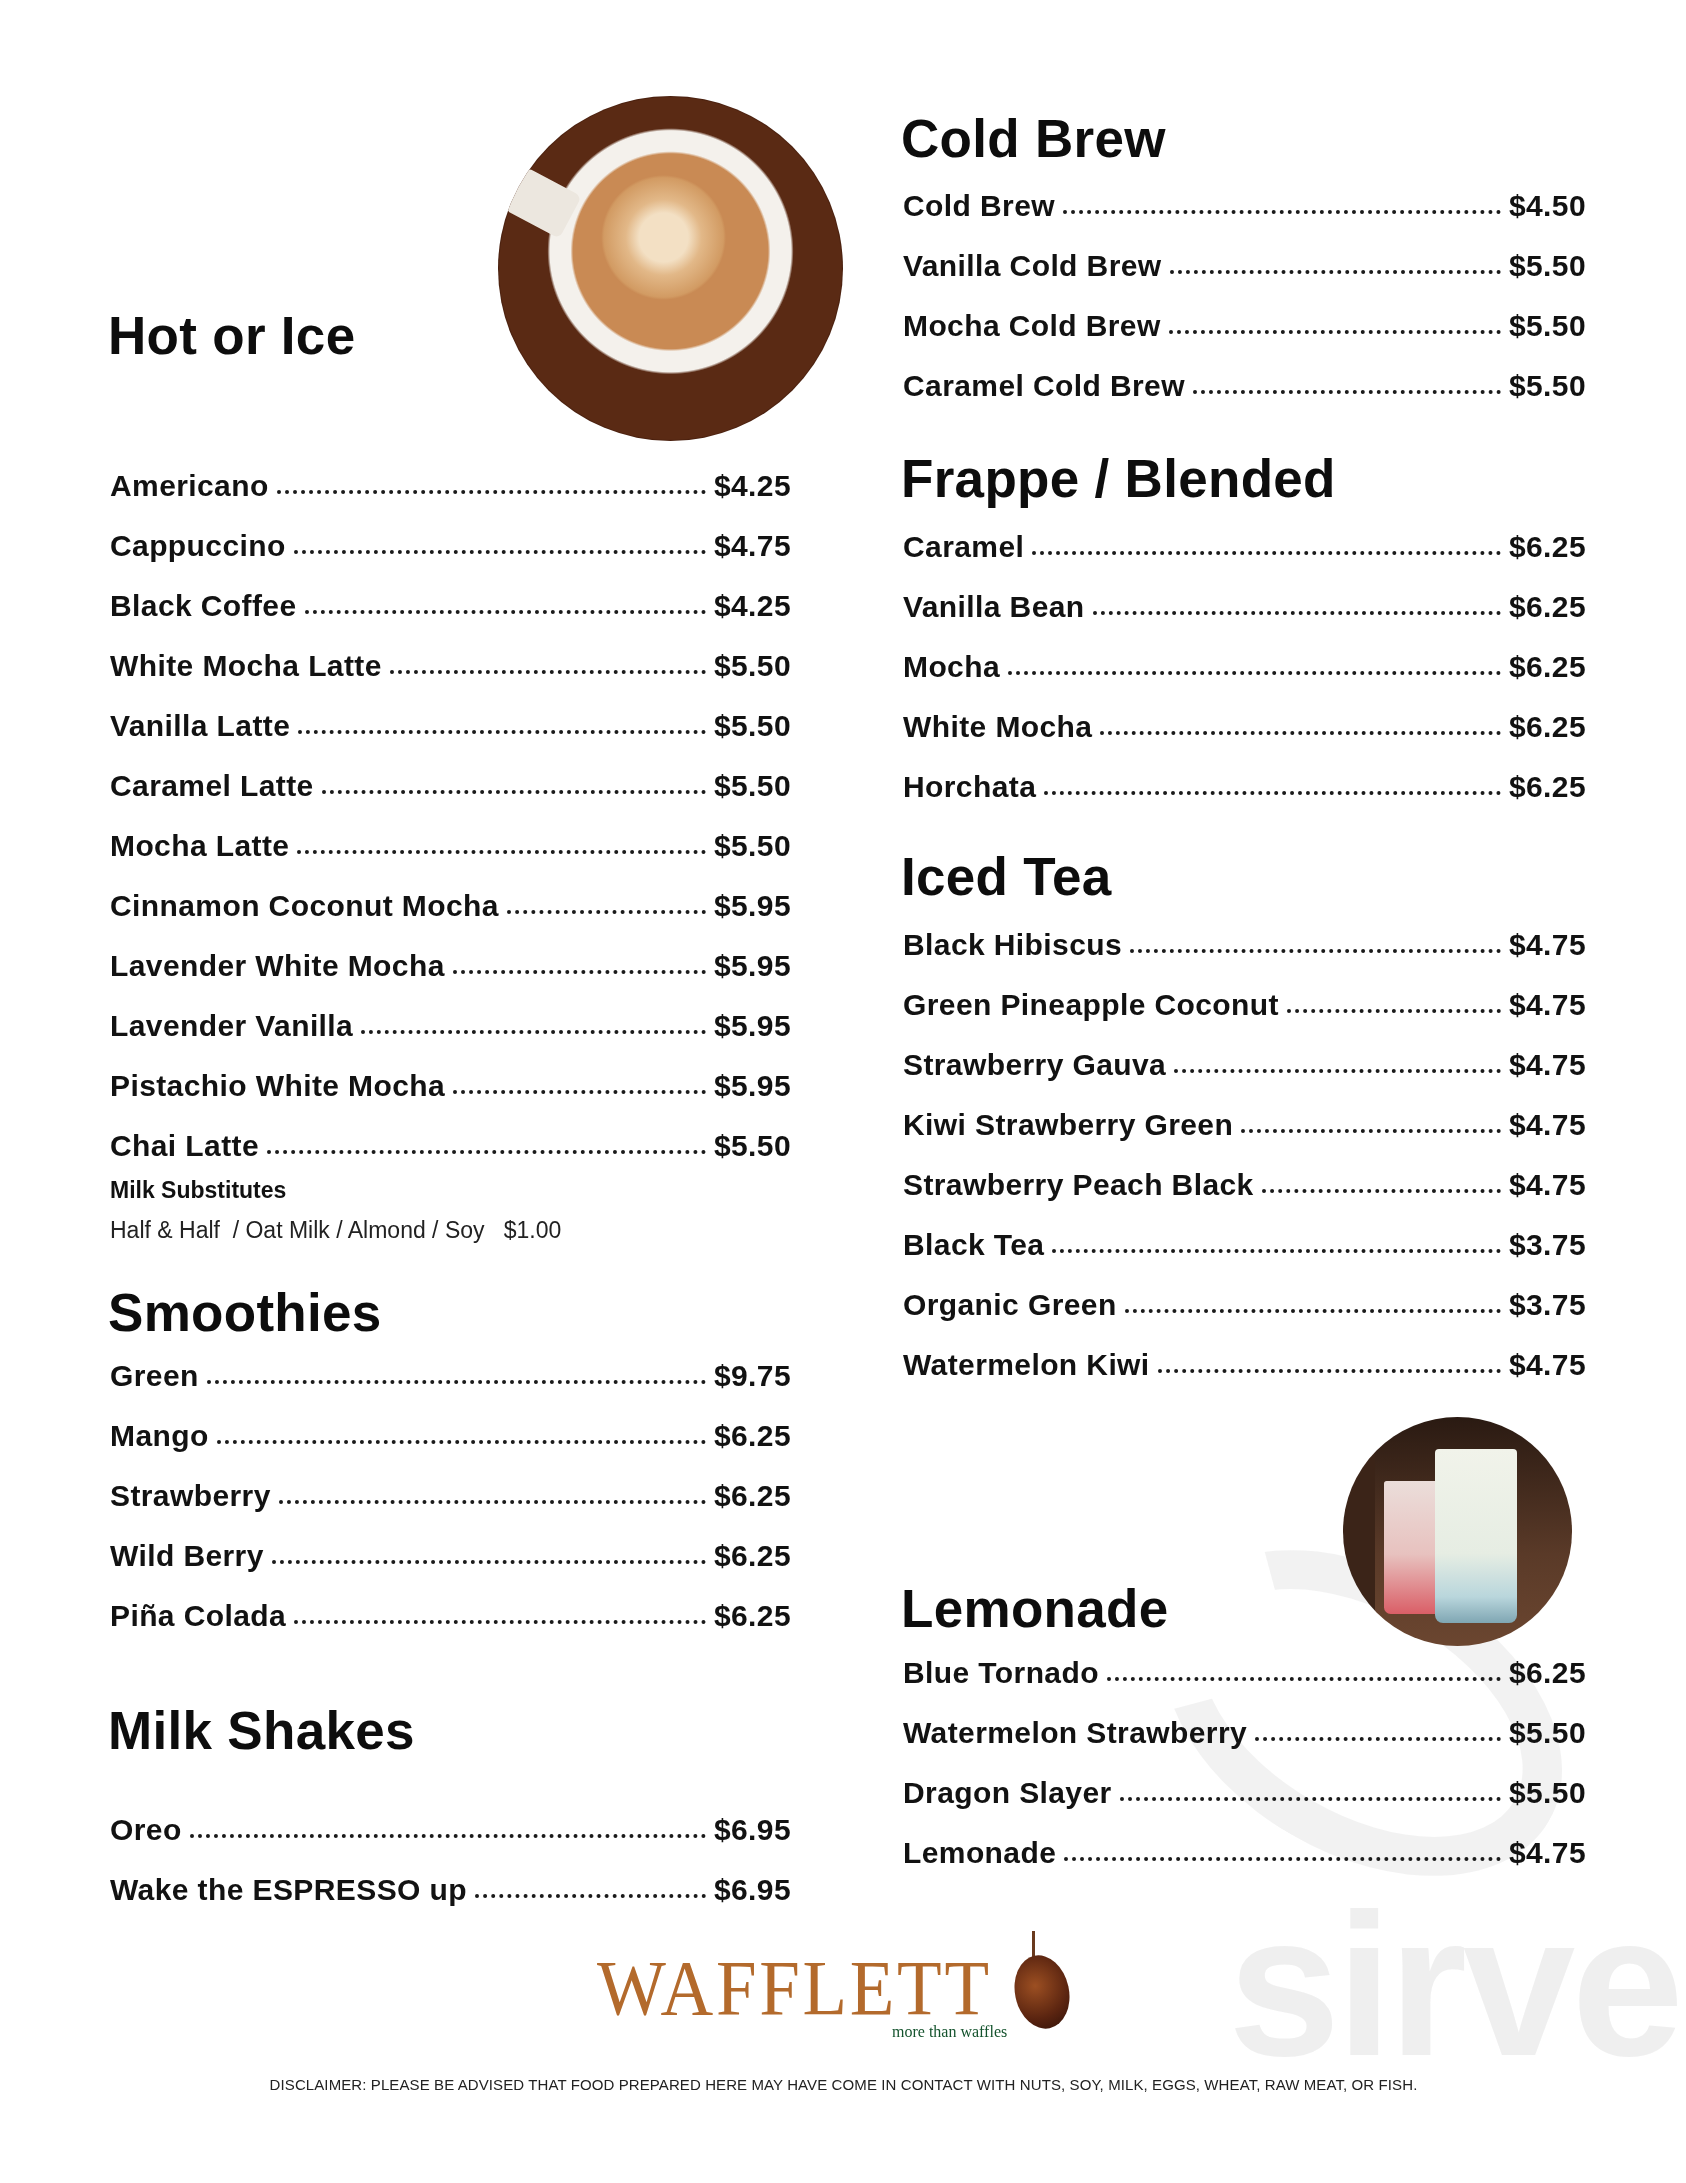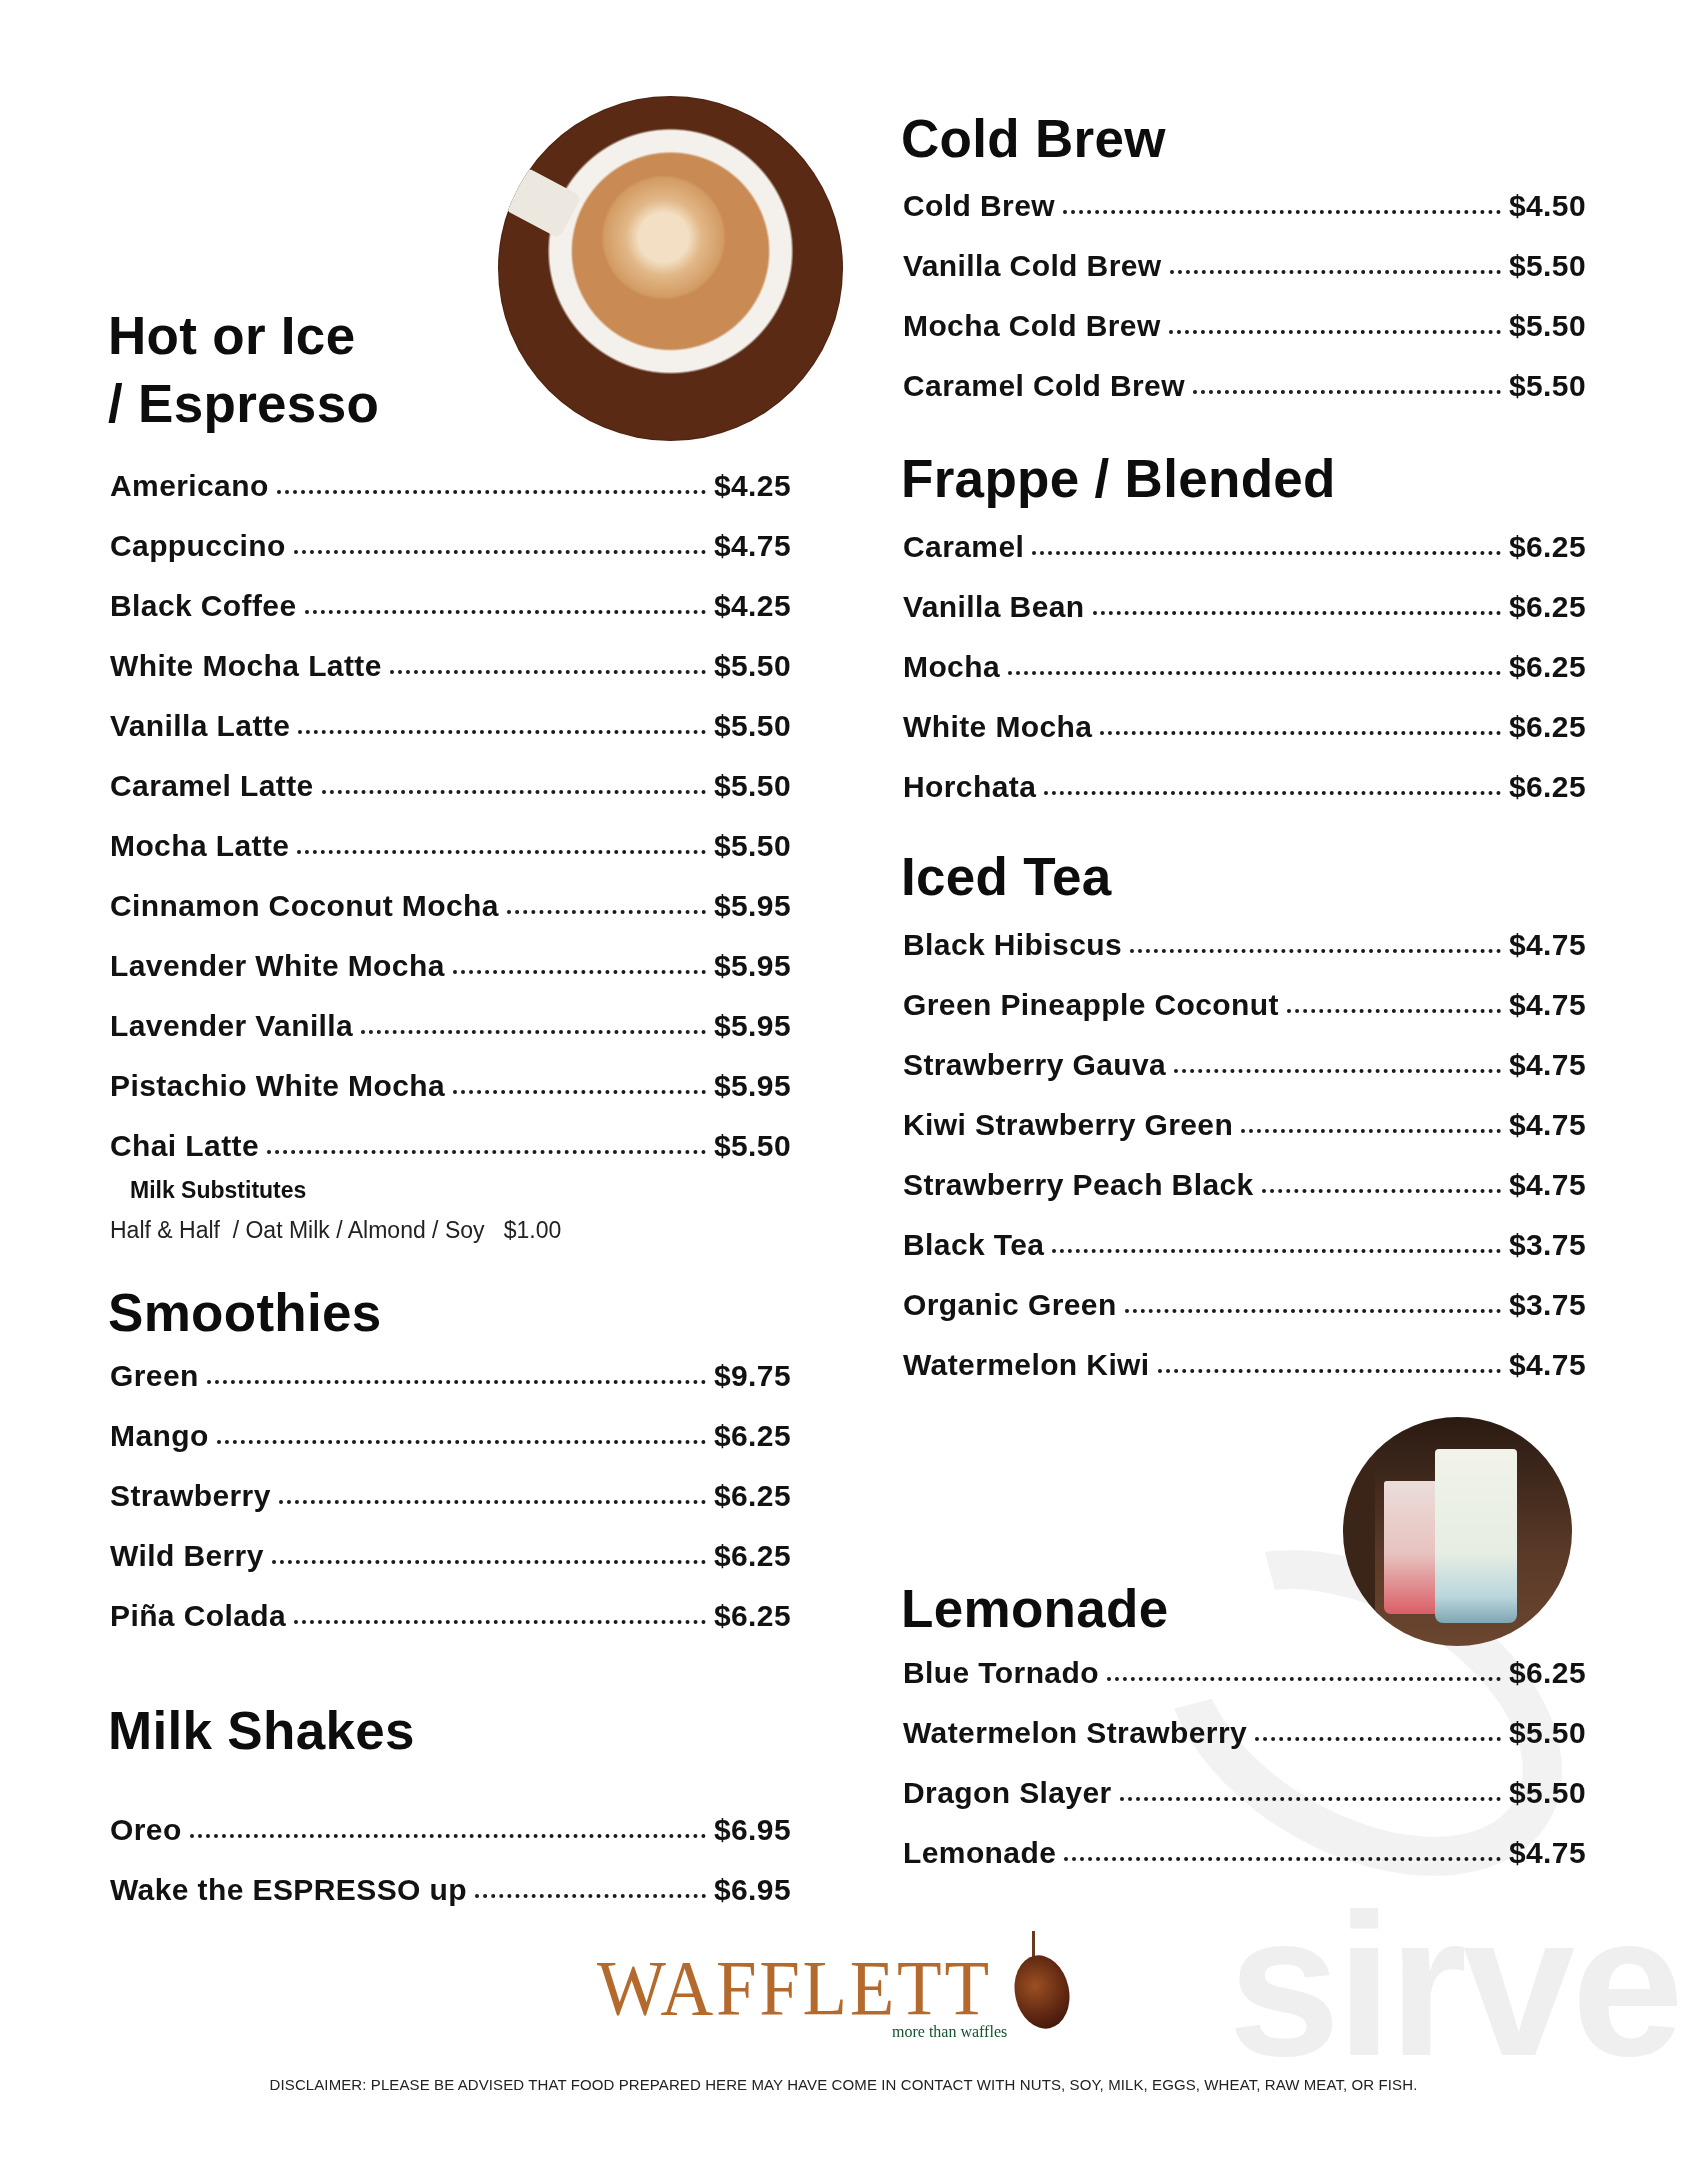--- a/index.html
+++ b/index.html
@@ -17,21 +17,21 @@
       display: flex; align-items: baseline; height: 60px;
       font-weight: 700; font-size: 30px; color: #121212; letter-spacing: 0.4px;
     }
     .item .name { white-space: nowrap; }
     .item .dots {
       flex: 1; margin: 0 8px; overflow: hidden; white-space: nowrap;
       border-bottom: 4.7px dotted #1a1a1a; height: 0; position: relative; top: -2px;
       min-width: 13.5px;
     }
     .item .price { white-space: nowrap; }
-    .note-title { font-weight: 700; font-size: 23px; color: #111; margin-left: 20px; }
+    .note-title { font-weight: 700; font-size: 23px; color: #111; }
     .note-line { font-size: 23px; color: #222; margin-top: 13px; white-space: pre; }
     .photo {
       position: absolute; border-radius: 50%; overflow: hidden;
     }
     .coffee {
       background:
         radial-gradient(circle at 48% 41%, #f3e0c4 0 9%, #e2b888 14%, #d29b63 22%, transparent 23%),
         radial-gradient(circle at 50% 45%, #c98a54 0 38%, transparent 39%),
         radial-gradient(circle at 50% 45%, #f4f1ec 0 47%, transparent 48%),
         radial-gradient(circle at 50% 50%, #5a2a14 0 70%, #3b1608 71%);
@@ -91,21 +91,20 @@
 
 <div class="wm-logo abs" style="left:1147px; top:1572px;"></div>
 <div class="watermark" style="left:1228px; top:1869px;">sirved</div>
 
 <div class="photo coffee" style="left:498px; top:96px; width:345px; height:345px;">
   <div class="handle"></div>
 </div>
 
 <h2 class="heading" style="left:108px; top:302px;">
   <span>Hot or Ice</span><br>
-  <span>/ Espresso</span>
 </h2>
 
 <ul class="items" style="left:110px; top:469px; width:681px;">
   <li class="item">
       <span class="name">Americano</span>
       <span class="dots"></span>
       <span class="price">$4.25</span>
     </li>
   <li class="item">
       <span class="name">Cappuccino</span>

